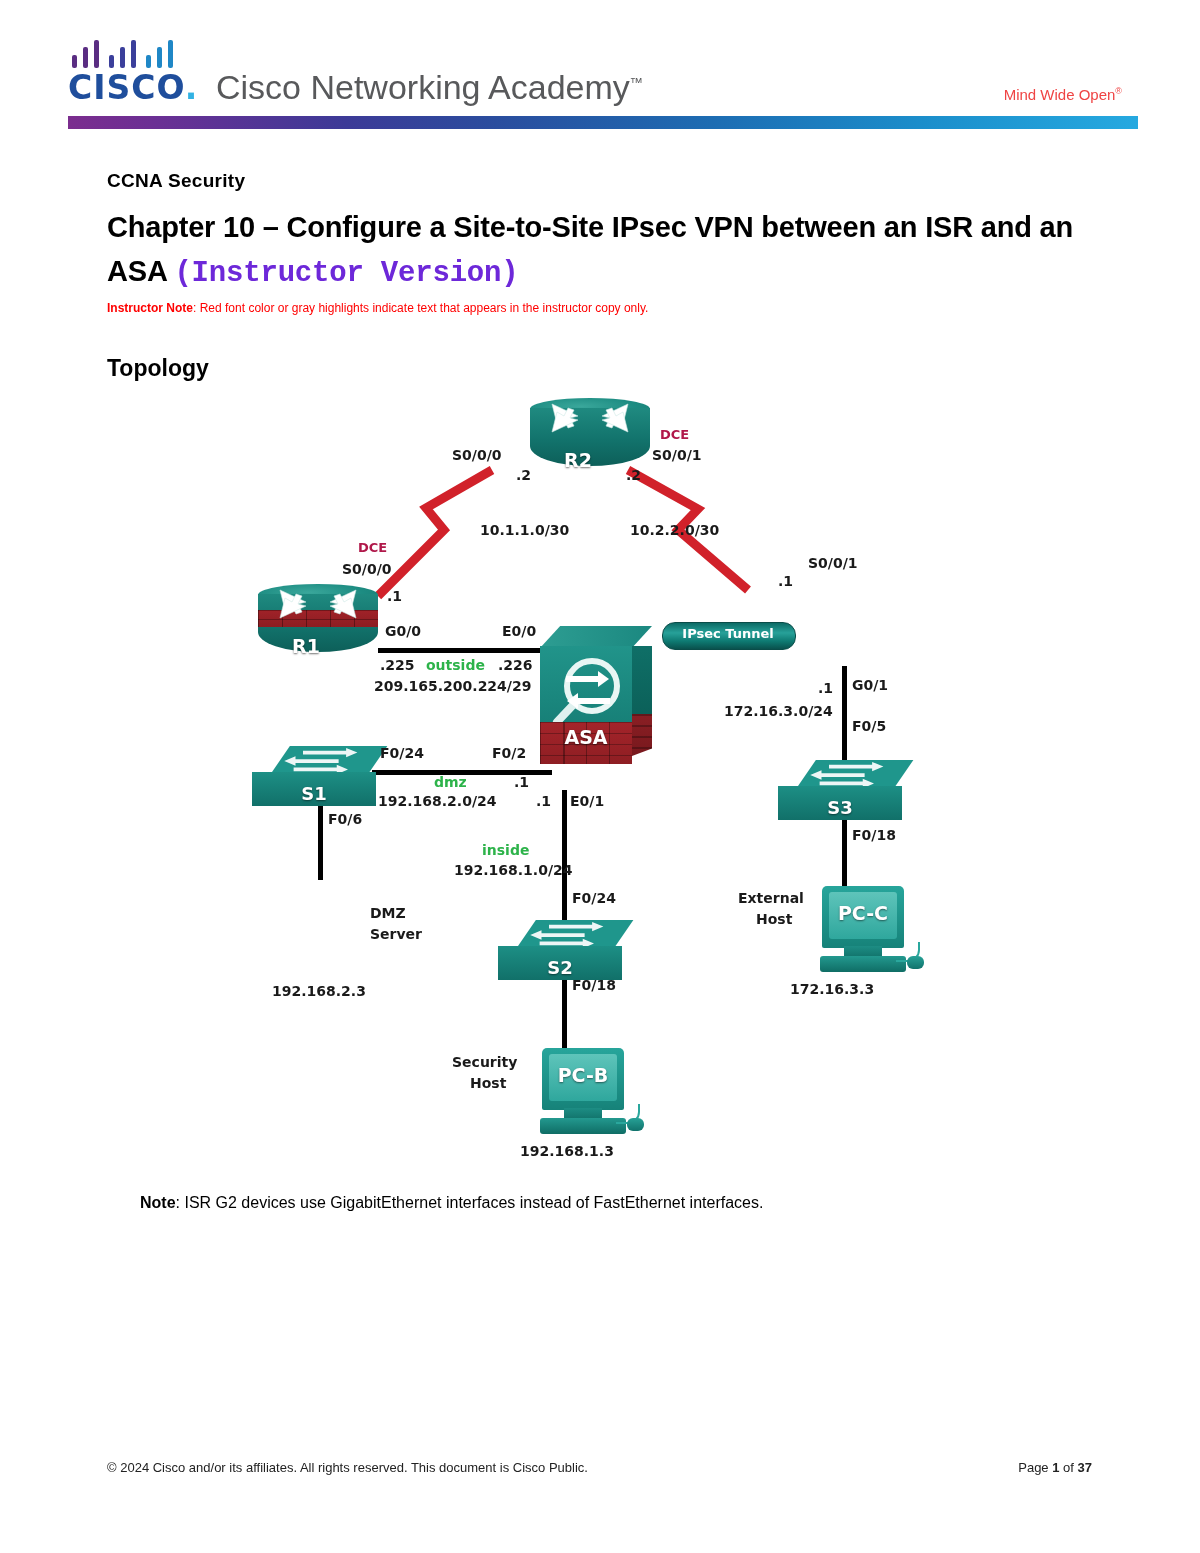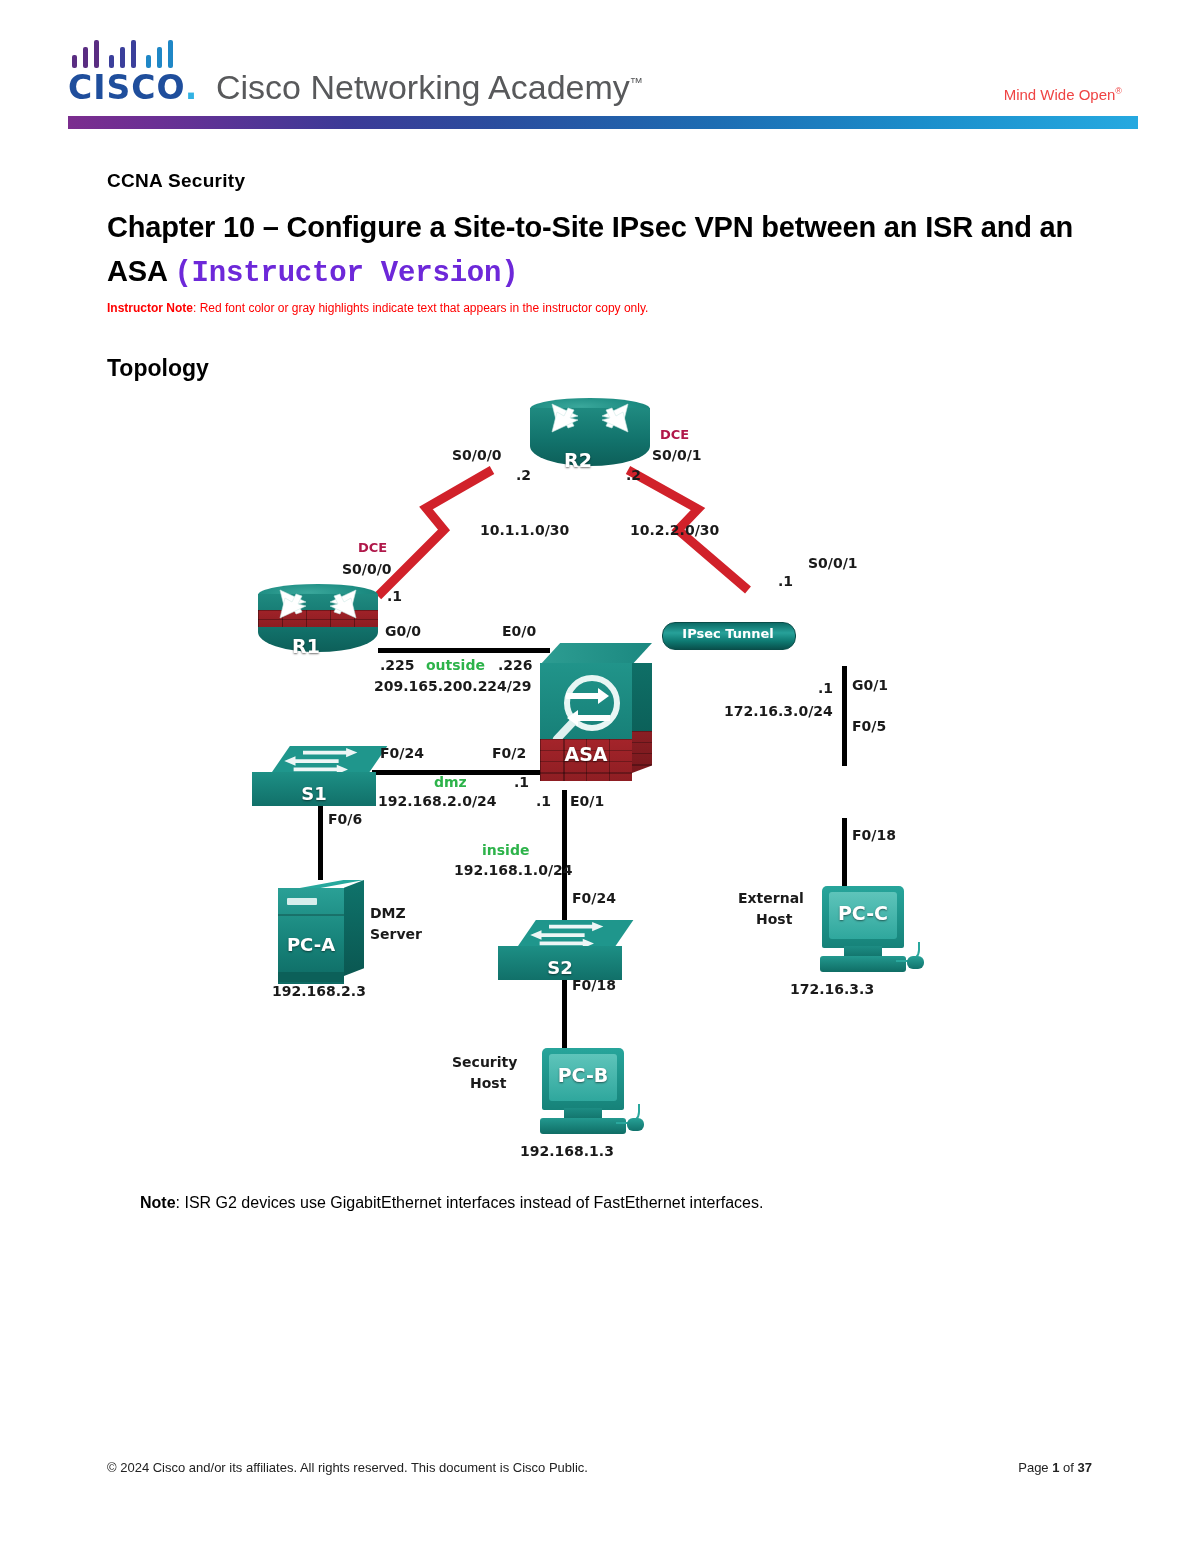--- a/index.html
+++ b/index.html
@@ -521,21 +521,21 @@
       </svg>
       <div class="name">R1</div>
     </div>
     <div class="lbl" style="left:155px; top:246px;">G0/0</div>
     <div class="lbl" style="left:150px; top:280px;">.225</div>
     <div class="lbl green" style="left:196px; top:280px;">outside</div>
     <div class="lbl" style="left:268px; top:280px;">.226</div>
     <div class="lbl" style="left:144px; top:301px;">209.165.200.224/29</div>
     <div class="lbl" style="left:272px; top:246px;">E0/0</div>
 
-    <div class="asa" style="left:310px; top:248px;margin-top:17px;">
+    <div class="asa" style="left:310px; top:248px;">
       <div class="cube-top"></div>
       <div class="front"></div>
       <div class="side"></div>
       <svg class="glass" viewBox="0 0 80 80">
         <circle cx="44" cy="32" r="25" fill="none" stroke="#e8f6f4" stroke-width="6"></circle>
         <line x1="26" y1="50" x2="9" y2="68" stroke="#dff1ef" stroke-width="8" stroke-linecap="round"></line>
         <g fill="#ffffff">
           <polygon points="18,22 50,22 50,17 61,25 50,33 50,28 18,28"></polygon>
           <polygon points="62,44 30,44 30,39 19,47 30,55 30,50 62,50"></polygon>
         </g>
@@ -550,20 +550,32 @@
       <div class="t-label">IPsec Tunnel</div>
     </div>
 
     <div class="lbl" style="left:548px; top:196px;">.1</div>
     <div class="lbl" style="left:578px; top:178px;">S0/0/1</div>
     <div class="lbl" style="left:588px; top:303px;">.1</div>
     <div class="lbl" style="left:622px; top:300px;text-align:right;">G0/1</div>
     <div class="lbl" style="left:494px; top:326px;">172.16.3.0/24</div>
     <div class="lbl" style="left:622px; top:341px;">F0/5</div>
 
+    <div class="switch" style="left:540px; top:382px;">
+      <svg class="top" viewBox="0 0 148 32">
+        <polygon points="22,32 44,0 148,0 126,32" fill="#1f968c"></polygon>
+        <g fill="#ffffff" opacity="0.92">
+          <polygon points="58,5 104,5 104,2 116,7 104,12 104,9 58,9"></polygon>
+          <polygon points="96,14 50,14 50,11 38,16 50,21 50,18 96,18"></polygon>
+          <polygon points="48,23 94,23 94,20 106,25 94,30 94,27 48,27"></polygon>
+        </g>
+      </svg>
+      <div class="face"></div>
+      <div class="name">S3</div>
+    </div>
     <div class="lbl" style="left:622px; top:450px;">F0/18</div>
 
     <div class="lbl" style="left:508px; top:513px;">External</div>
     <div class="lbl" style="left:526px; top:534px;">Host</div>
     <div class="pc" style="left:580px; top:508px;">
       <div class="monitor"></div>
       <div class="screen"></div>
       <div class="name">PC-C</div>
       <div class="neck"></div>
       <div class="base"></div>
@@ -586,29 +598,20 @@
     </div>
     <div class="lbl" style="left:150px; top:368px;">F0/24</div>
     <div class="lbl" style="left:262px; top:368px;">F0/2</div>
     <div class="lbl green" style="left:204px; top:397px;">dmz</div>
     <div class="lbl" style="left:284px; top:397px;">.1</div>
     <div class="lbl" style="left:148px; top:416px;">192.168.2.0/24</div>
     <div class="lbl" style="left:306px; top:416px;">.1</div>
     <div class="lbl" style="left:340px; top:416px;">E0/1</div>
     <div class="lbl" style="left:98px; top:434px;">F0/6</div>
 
-    <div class="server" style="left:48px; top:498px;">
-      <div class="case-top"></div>
-      <div class="case-side"></div>
-      <div class="case-front"></div>
-      <div class="slot"></div>
-      <div class="divider"></div>
-      <div class="name">PC-A</div>
-      <div class="base"></div>
-    </div>
     <div class="lbl" style="left:140px; top:528px;">DMZ</div>
     <div class="lbl" style="left:140px; top:549px;">Server</div>
     <div class="lbl" style="left:42px; top:606px;">192.168.2.3</div>
 
     <div class="lbl green" style="left:252px; top:465px;">inside</div>
     <div class="lbl" style="left:224px; top:485px;">192.168.1.0/24</div>
 
     <div class="lbl" style="left:342px; top:513px;">F0/24</div>
     <div class="switch" style="left:260px; top:542px;">
       <svg class="top" viewBox="0 0 148 32">

